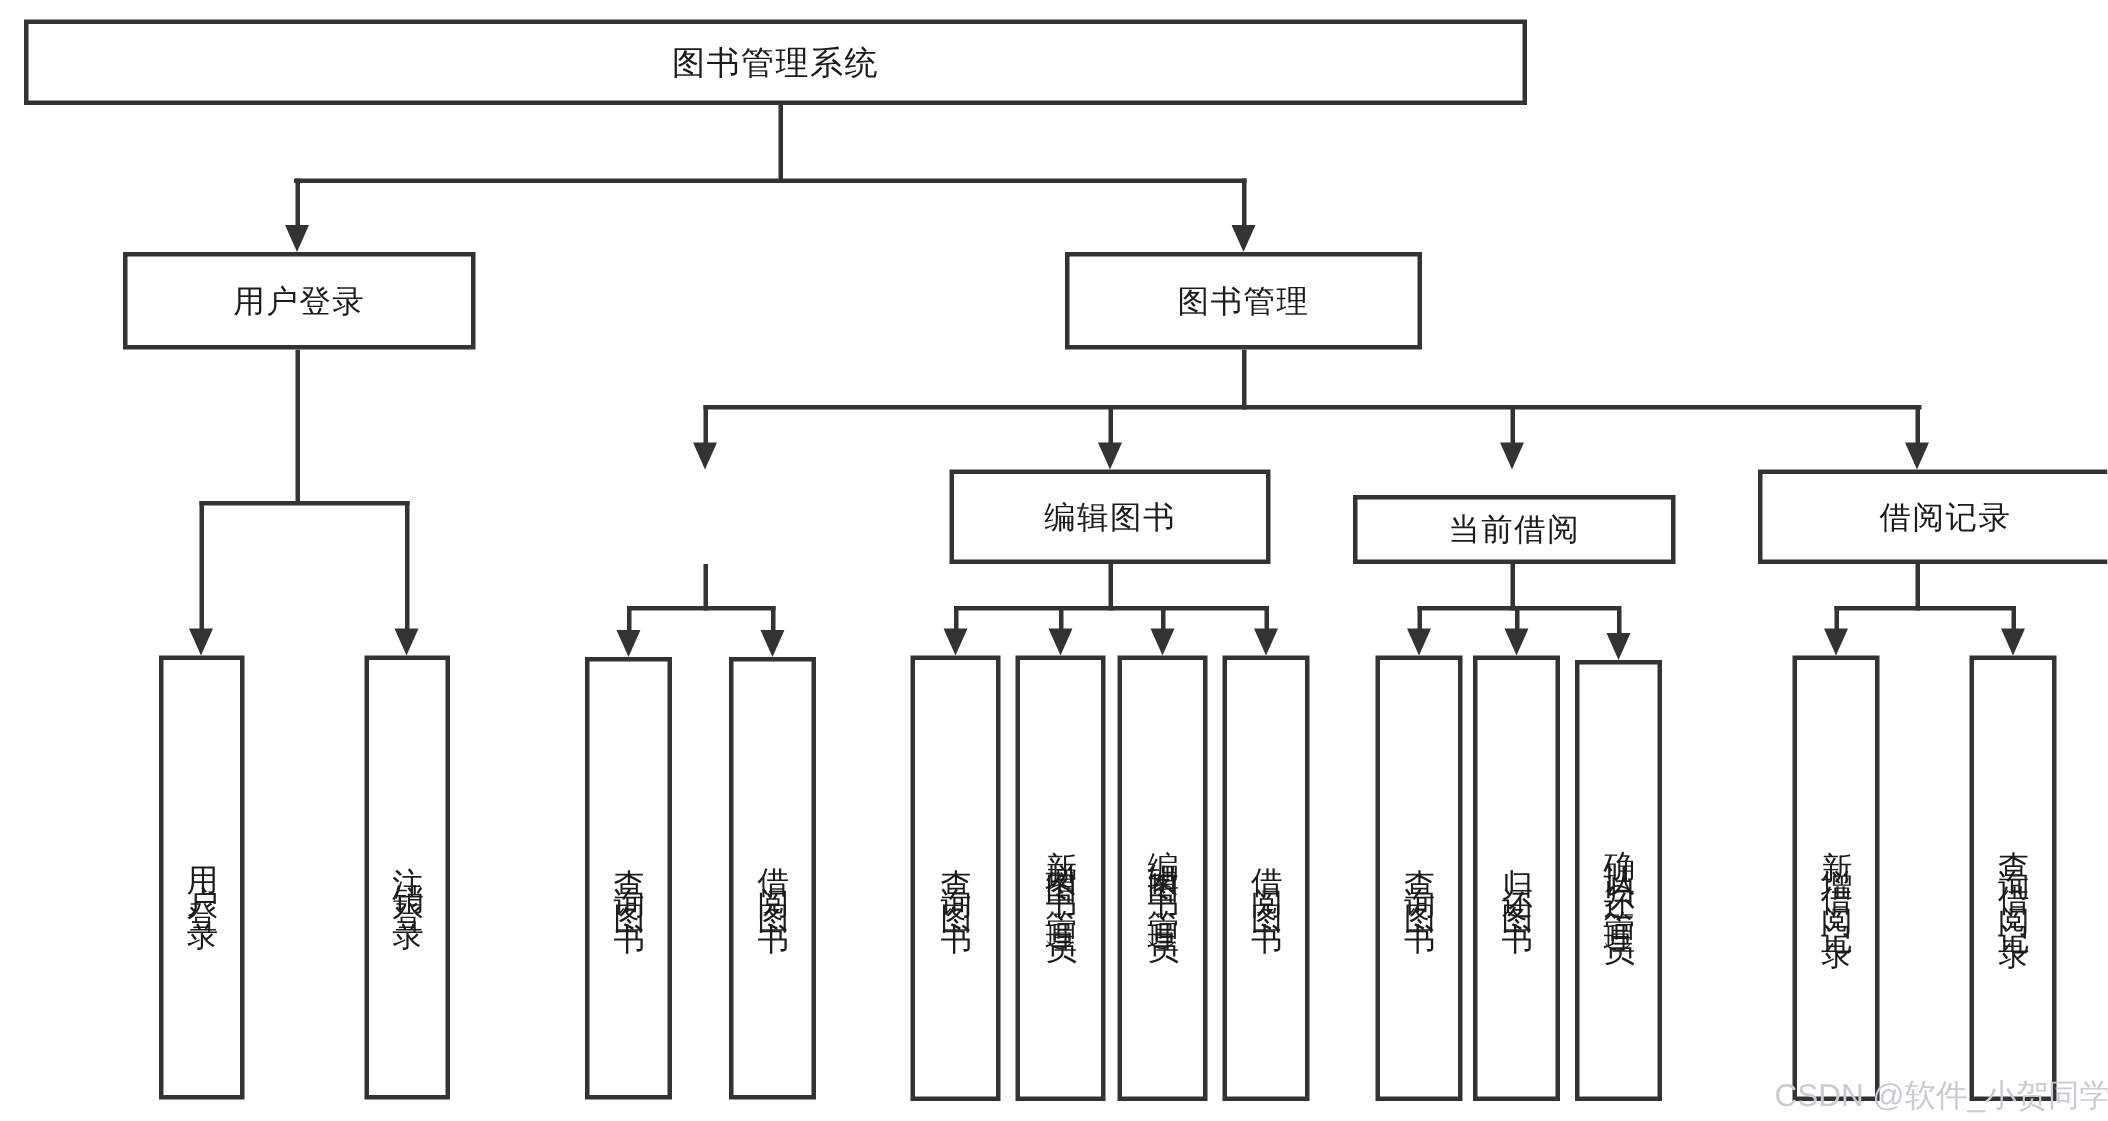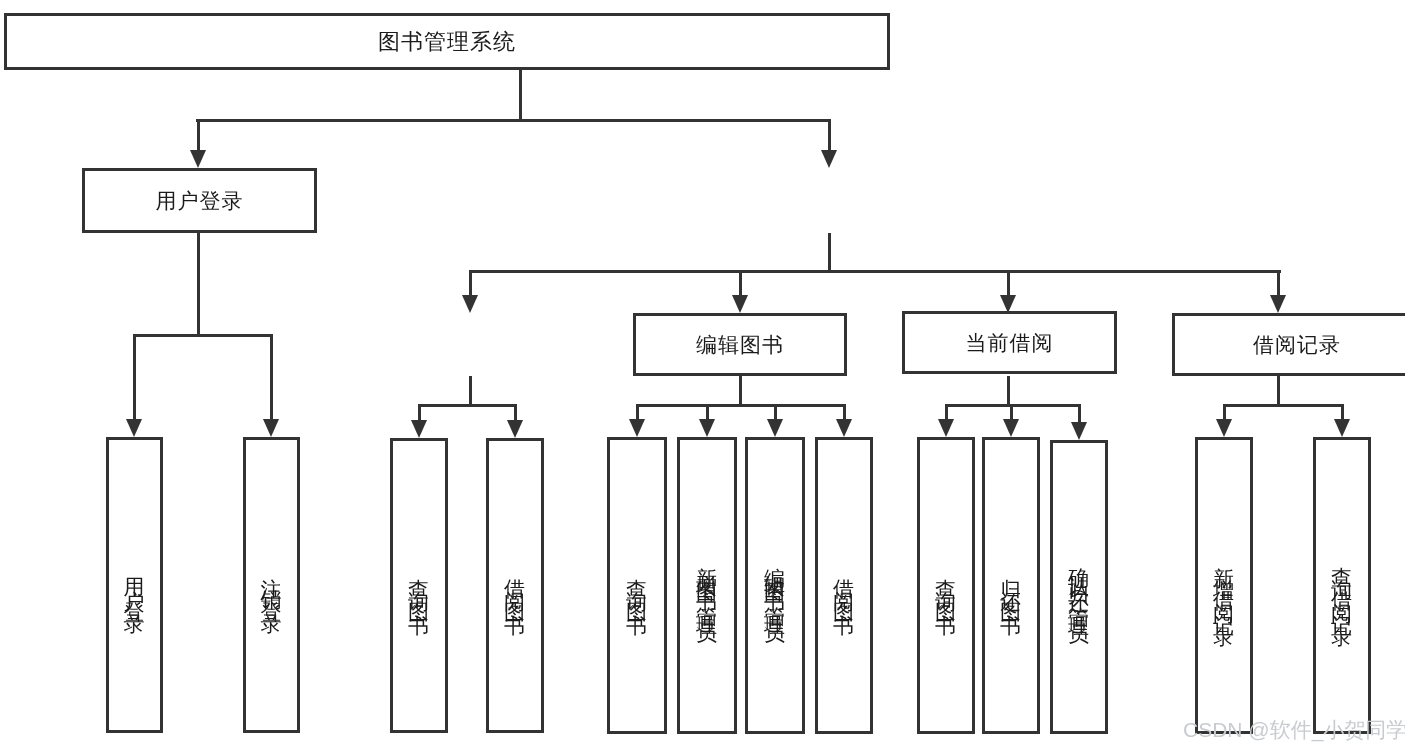--- a/index.html
+++ b/index.html
@@ -111,32 +111,35 @@
   <div class="v" style="left:1078px;top:404px;height:18px"></div>
   <div class="ah" style="left:1071px;top:422px"></div>
 
   <div class="v" style="left:1277px;top:376px;height:31px"></div>
   <div class="h" style="left:1223px;top:404px;width:120px"></div>
   <div class="v" style="left:1223px;top:404px;height:18px"></div>
   <div class="ah" style="left:1216px;top:419px"></div>
   <div class="v" style="left:1341px;top:404px;height:18px"></div>
   <div class="ah" style="left:1334px;top:419px"></div>
 
-  <div class="box title" style="left:4px;top:13px;width:886px;height:57px">
+  <div class="box title" style="left:16px;top:13px;width:1002px;height:57px">
     <span>图书管理系统</span>
   </div>
 
   <div class="box hbox" style="left:82px;top:168px;width:235px;height:65px">
     <span>用户登录</span>
   </div>
+  <div class="box hbox" style="left:710px;top:168px;width:238px;height:65px">
+    <span>图书管理</span>
+  </div>
 
   <div class="box hbox" style="left:633px;top:313px;width:214px;height:63px">
     <span>编辑图书</span>
   </div>
-  <div class="box hbox" style="left:902px;top:311px;width:215px;height:63px">
+  <div class="box hbox" style="left:902px;top:330px;width:215px;height:46px">
     <span>当前借阅</span>
   </div>
   <div class="box hbox" style="left:1172px;top:313px;width:250px;height:63px">
     <span>借阅记录</span>
   </div>
 
   <div class="box vbox" style="left:106px;top:437px;width:57px;height:296px">
     <span class="vtext">用户登录</span>
   </div>
   <div class="box vbox" style="left:243px;top:437px;width:57px;height:296px">

